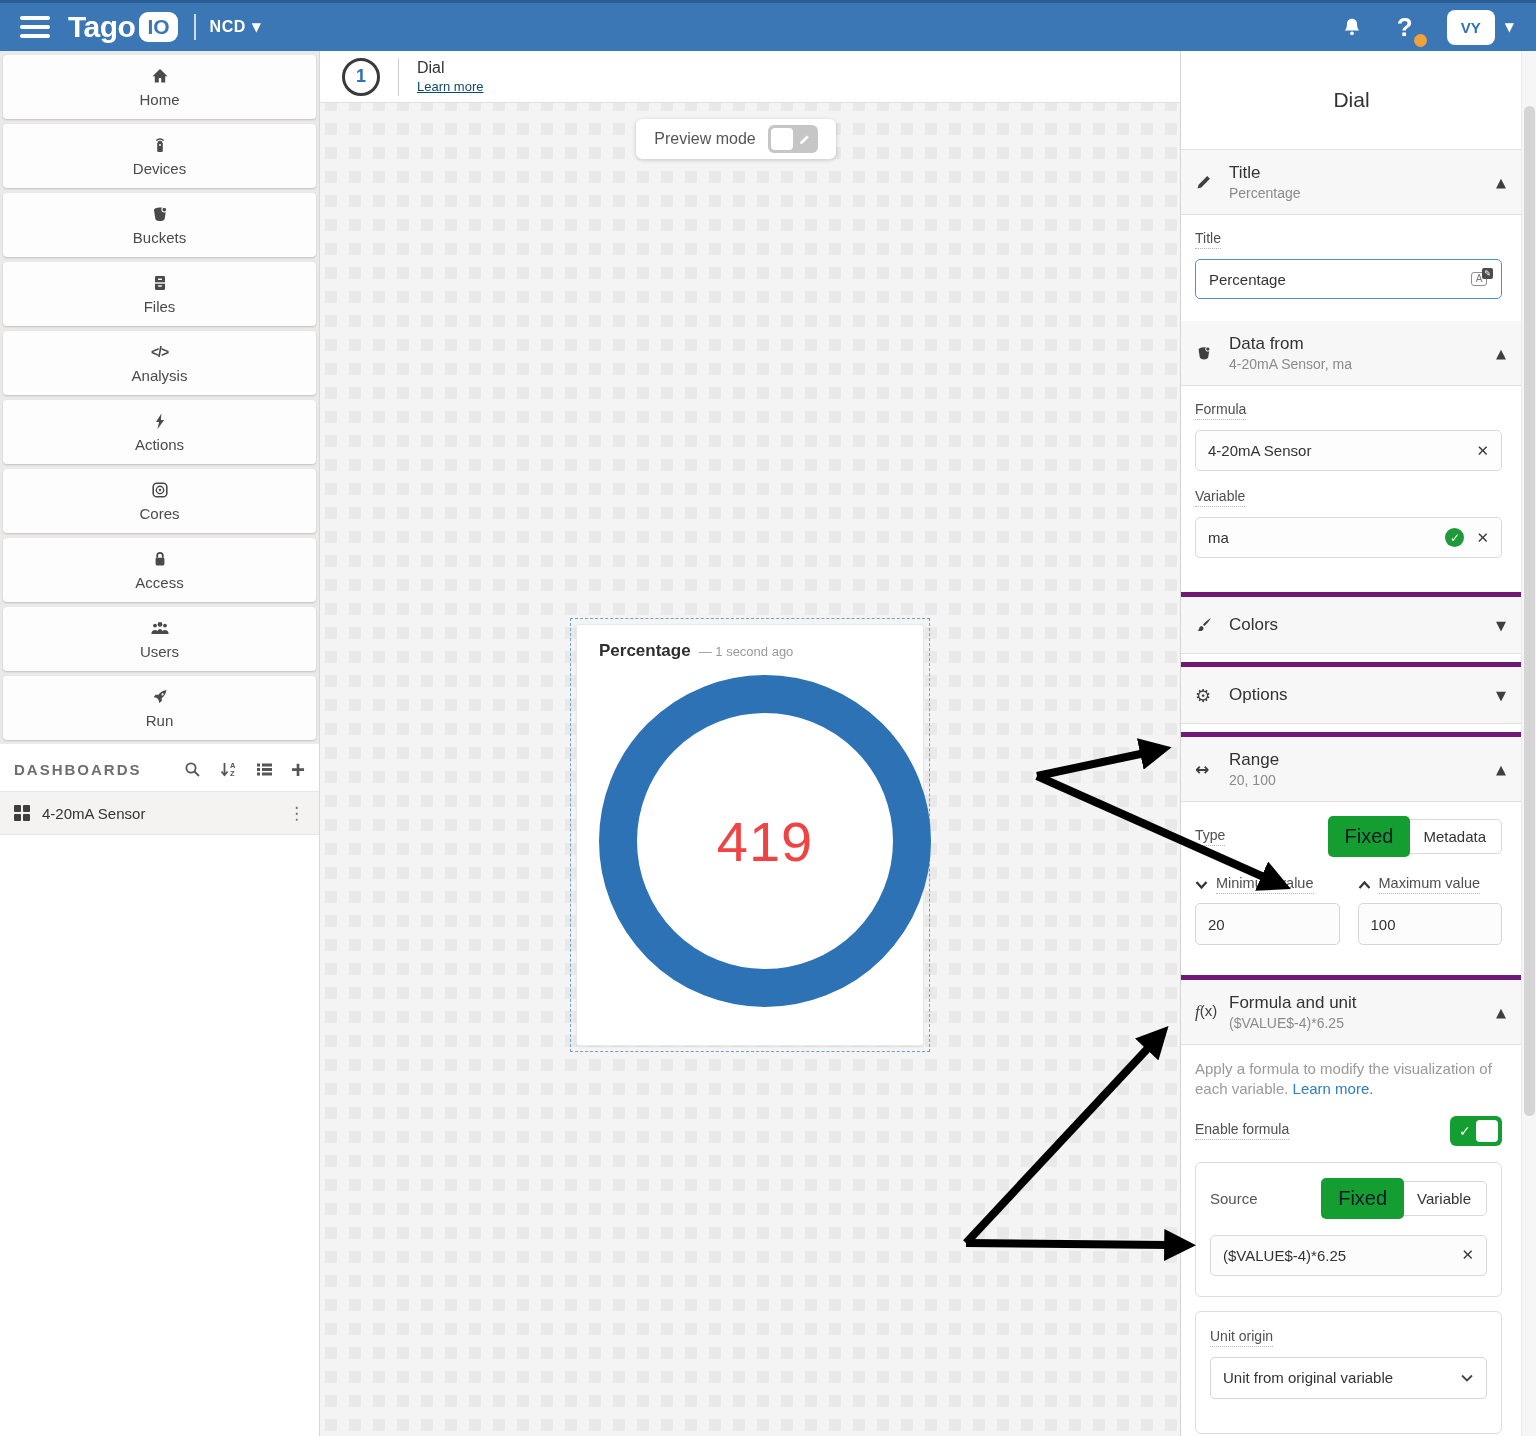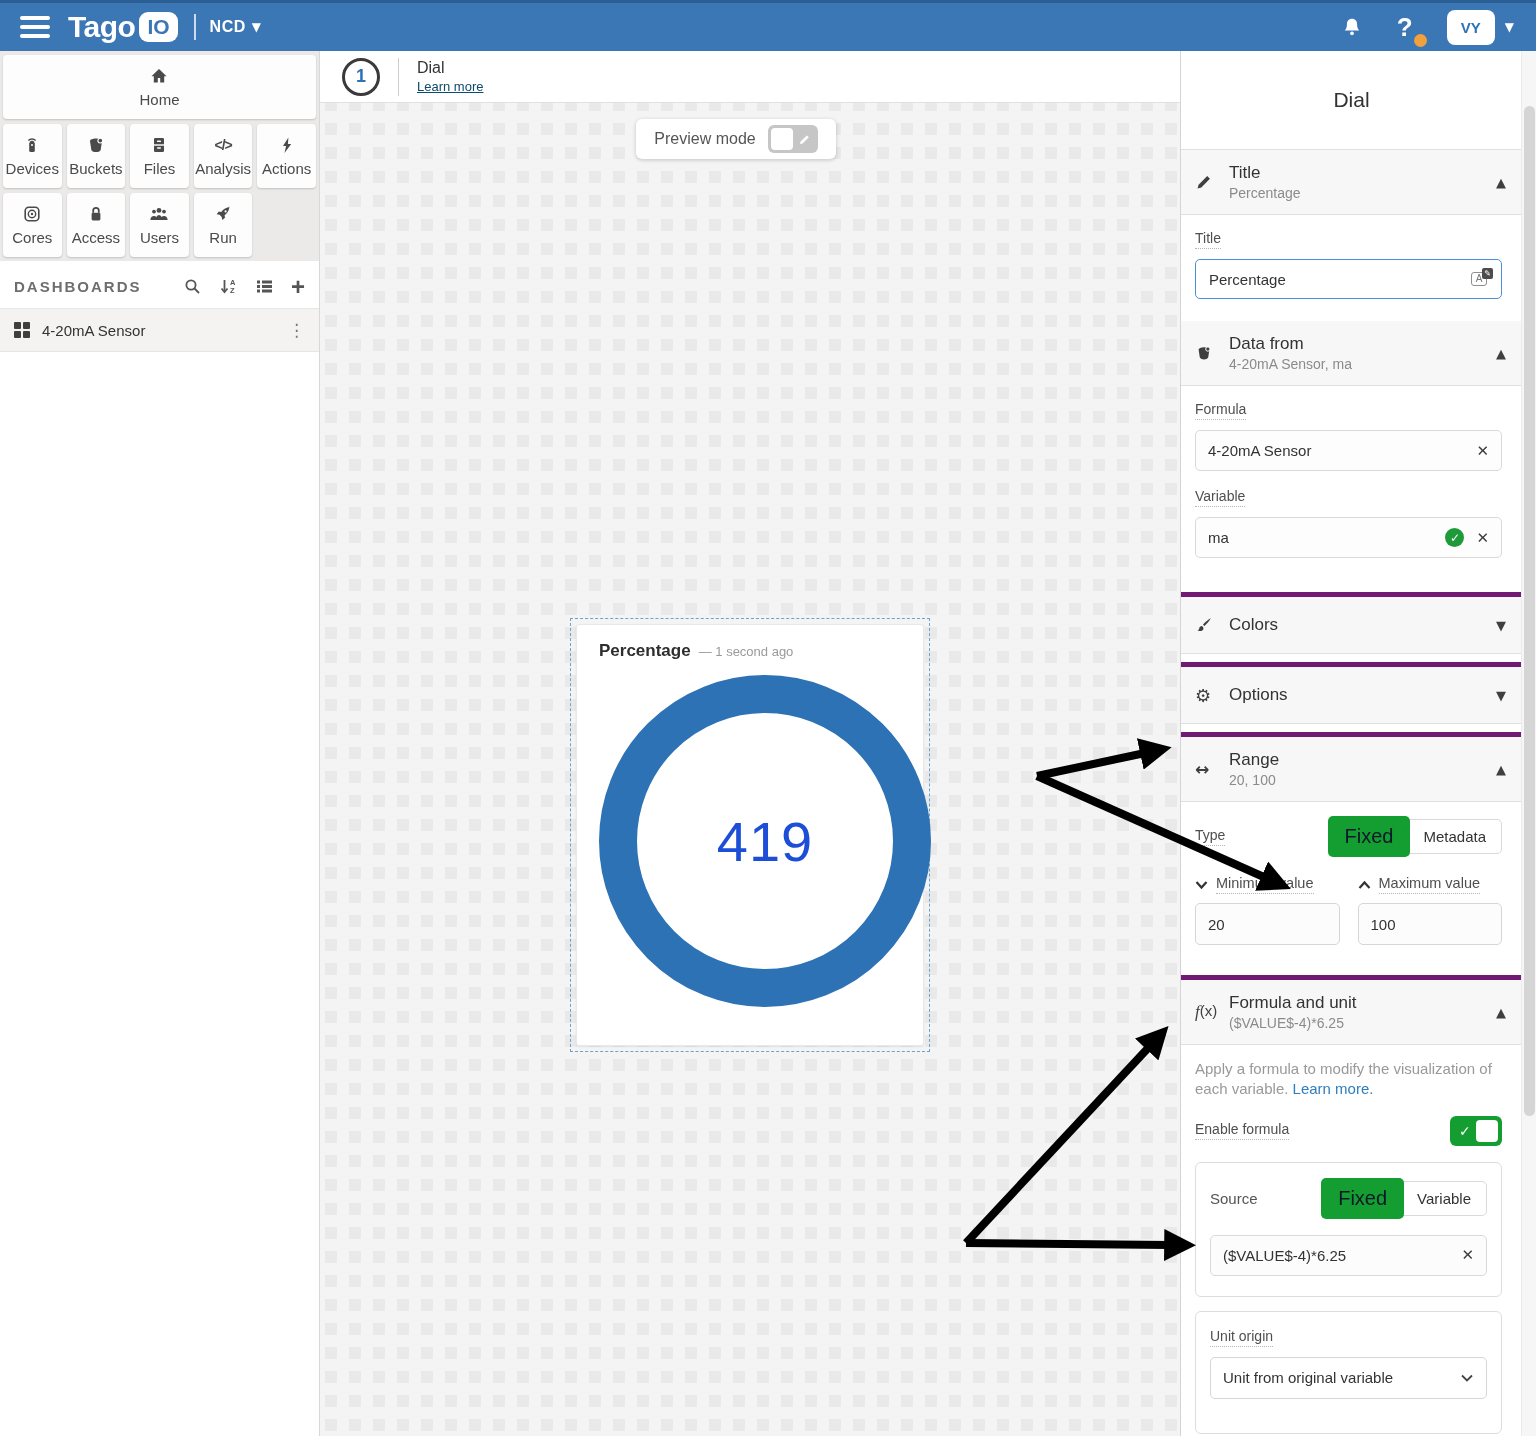--- a/index.html
+++ b/index.html
@@ -20,21 +20,21 @@
   .topbar-right { margin-left:auto; display:flex; align-items:center; gap:34px; padding-right:22px; }
   .helpwrap { position:relative; }
   .help-q { color:#fff; font-size:26px; font-weight:bold; }
   .help-dot { position:absolute; right:-14px; bottom:-4px; width:13px; height:13px; border-radius:50%; background:#f0a13c; }
   .avatarwrap { display:flex; align-items:center; gap:10px; }
   .avatar { background:#fff; color:#2d72b5; font-weight:bold; font-size:15px; border-radius:8px; padding:9px 14px; }
   .av-caret { color:#fff; font-size:12px; }
 
   
   .sidebar { position:absolute; left:0; top:51px; width:320px; height:1385px; background:#fff; border-right:1px solid #d8d8d8; }
-  .navgrid { display:grid; grid-template-columns:repeat(5,1fr); gap:5px; padding:4px 3px; background:#eceae8; }
+  .navgrid { display:grid; grid-template-columns:repeat(1,1fr); gap:5px; padding:4px 3px; background:#eceae8; }
   .navcard { background:#fdfdfd; border-radius:4px; box-shadow:0 1px 2px rgba(0,0,0,.18); display:flex; flex-direction:column; align-items:center; justify-content:center; gap:5px; height:64px; cursor:pointer; }
   .navcard.wide { grid-column:1 / -1; }
   .navlabel { font-size:15px; color:#4a4a4a; }
   .nic { height:20px; display:flex; align-items:center; justify-content:center; color:#4a4a4a; }
   .nic svg { display:block; }
   .codeic { font-size:14px; font-weight:bold; color:#4a4a4a; letter-spacing:-1px; }
 
   .dash-head { display:flex; align-items:center; padding:16px 14px 12px 14px; }
   .dash-title { font-size:15px; font-weight:bold; color:#6e6e6e; letter-spacing:2px; }
   .dash-icons { margin-left:auto; display:flex; align-items:center; gap:17px; color:#555; }
@@ -65,21 +65,21 @@
   .toggle-gray { width:50px; height:28px; background:#c6c6c6; border-radius:6px; display:flex; align-items:center; padding:3px; cursor:pointer; }
   .toggle-gray .knob { width:22px; height:22px; background:#fff; border-radius:4px; }
   .toggle-gray .pic { margin-left:5px; color:#fff; display:flex; }
 
   .widget-sel { position:absolute; left:250px; top:567px; width:360px; height:434px; border:1px dashed #6fa1cf; padding:5px; z-index:4; }
   .widget-card { width:100%; height:100%; background:#fff; border:1px solid #e8e8e8; border-radius:3px; box-shadow:0 1px 2px rgba(0,0,0,.08); padding:16px 22px; }
   .widget-titlerow { display:flex; align-items:baseline; gap:8px; }
   .widget-title { font-size:17px; font-weight:600; color:#2e2e2e; }
   .widget-ts { font-size:13px; color:#9a9a9a; }
   .dial-ring { width:332px; height:332px; border:38px solid #2d72b5; border-radius:50%; margin:14px auto 0 auto; display:flex; align-items:center; justify-content:center; }
-  .dial-value { font-size:56px; color:#1d4ed8; letter-spacing:1px; }
+  .dial-value { font-size:56px; color:#ef4444; letter-spacing:1px; }
 
   
   .panel { position:absolute; left:1180px; top:51px; width:356px; height:1385px; background:#fff; border-left:1px solid #d4d4d4; overflow:hidden; }
   .panel-inner { width:341px; }
   .panel-title { height:99px; display:flex; align-items:center; justify-content:center; font-size:21px; color:#333; border-bottom:1px solid #e0e0e0; }
   .sec-h { display:flex; align-items:center; background:#f7f7f7; border-bottom:1px solid #e0e0e0; padding:13px 16px 13px 14px; cursor:pointer; min-height:62px; }
   .sec-h.topline { border-top:5px solid #701a75; margin-top:8px; }
   .sic { width:34px; display:flex; justify-content:flex-start; color:#3f3f3f; flex-shrink:0; }
   .fx { font-size:15px; color:#3f3f3f; }
   .fx i { font-family:"Liberation Serif","DejaVu Serif",serif; font-size:17px; }

